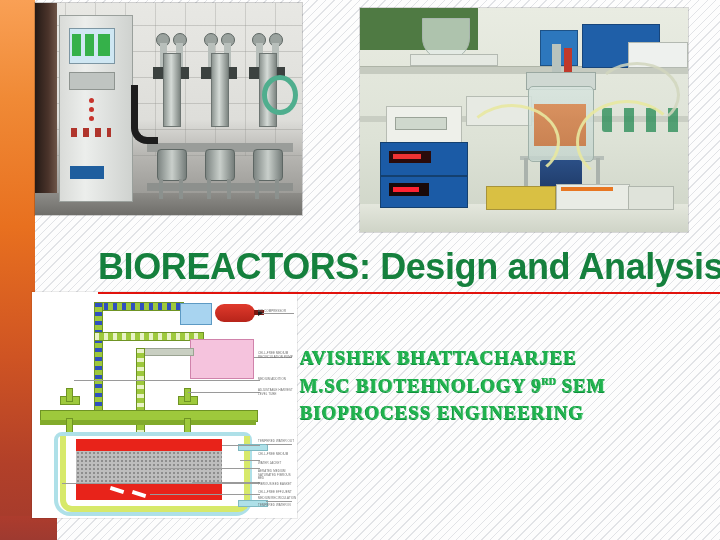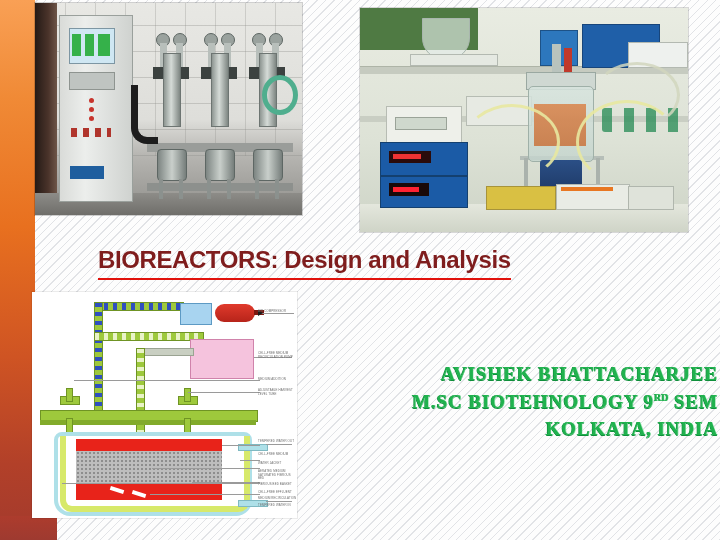--- a/index.html
+++ b/index.html
@@ -161,29 +161,29 @@
   .dg-sidepipe{position:absolute;height:5px;background:#aee0e8;border:1px solid #7fb9c2;}
   .dg-lead{position:absolute;height:1px;background:#9a9a9a;}
   .dg-label{position:absolute;font-family:"Liberation Sans",sans-serif;font-size:2.9px;
       line-height:1.25;color:#6b6b6b;letter-spacing:.12px;white-space:pre-line;}
   .dg-arrowhead{position:absolute;width:0;height:0;border-top:3px solid transparent;
       border-bottom:3px solid transparent;border-right:5px solid #1b1b1b;}
   
   #slide-title{
     position:absolute;left:98px;top:246px;width:540px;
     font-family:"Liberation Sans",sans-serif;
-    font-size:24px;font-weight:bold;color:#7f1d1d;
+    font-size:36px;font-weight:bold;color:#15803d;
     letter-spacing:-.4px;white-space:nowrap;
   }
   #slide-title span{
     border-bottom:2.5px solid #e1120c;padding-bottom:4px;display:inline-block;
   }
   
   #author-block{
-    position:absolute;left:300px;top:360px;width:418px;text-align:right;
+    position:absolute;left:300px;top:344px;width:418px;text-align:left;
   }
   #author-block .gline{
     font-family:"Liberation Serif",serif;
     font-weight:bold;font-size:19px;line-height:1.45;
     color:#20b24e;letter-spacing:.9px;
     text-shadow:
        .6px 0 0 #9ce4b4,
       -.6px 0 0 #0f8f3b,
        0 .6px 0 #0f8f3b;
     white-space:nowrap;
@@ -390,16 +390,16 @@
     <div class="dg-label" style="left:226px;top:212px;">TEMPERED WATER IN</div>
   </div>
 
   <div id="slide-title">
     <span>BIOREACTORS: Design and Analysis</span>
   </div>
 
   <div id="author-block">
     <div class="gline">AVISHEK BHATTACHARJEE</div>
     <div class="gline"><span>M.SC BIOTEHNOLOGY 9</span><sup>RD</sup><span> SEM</span></div>
-    <div class="gline">KOLKATA, INDIA</div>
+    <div class="gline">BIOPROCESS ENGINEERING</div>
   </div>
 
 </div>
 
 </body></html>

